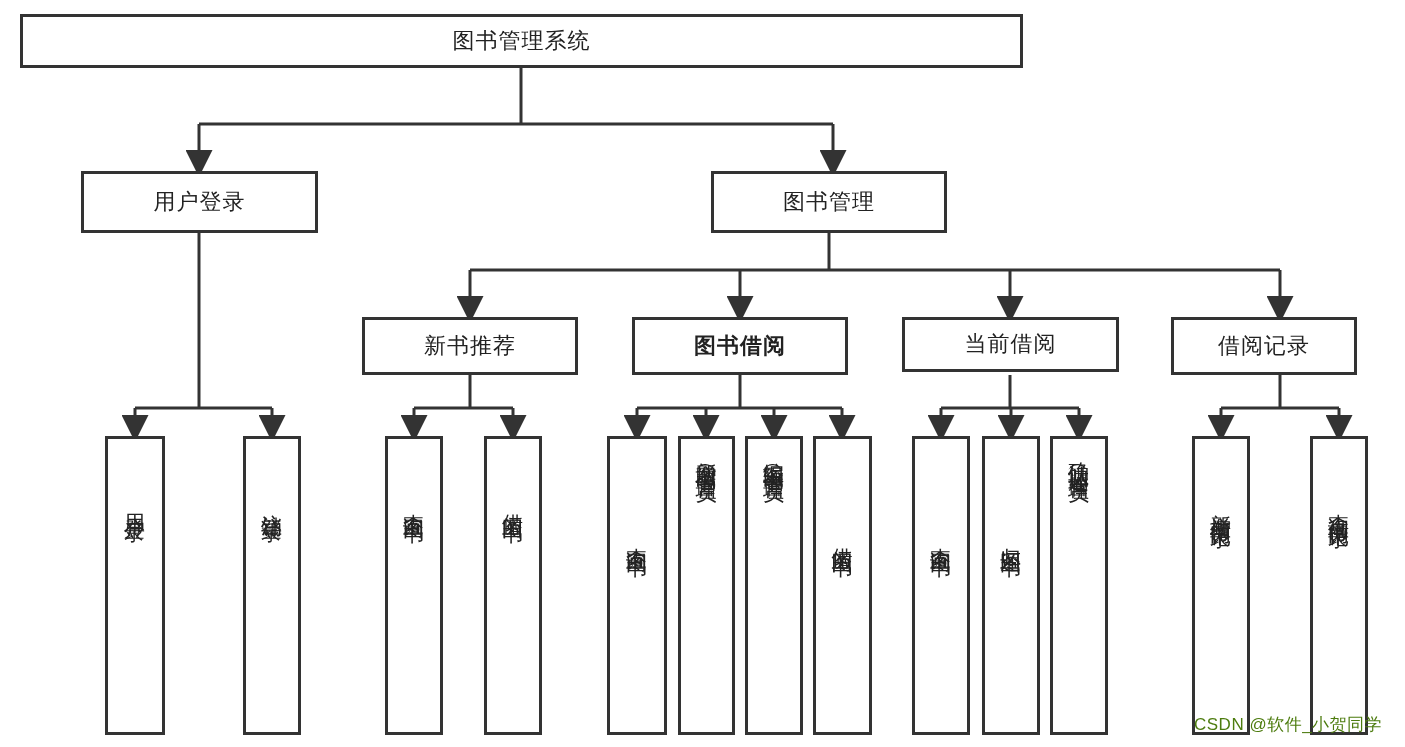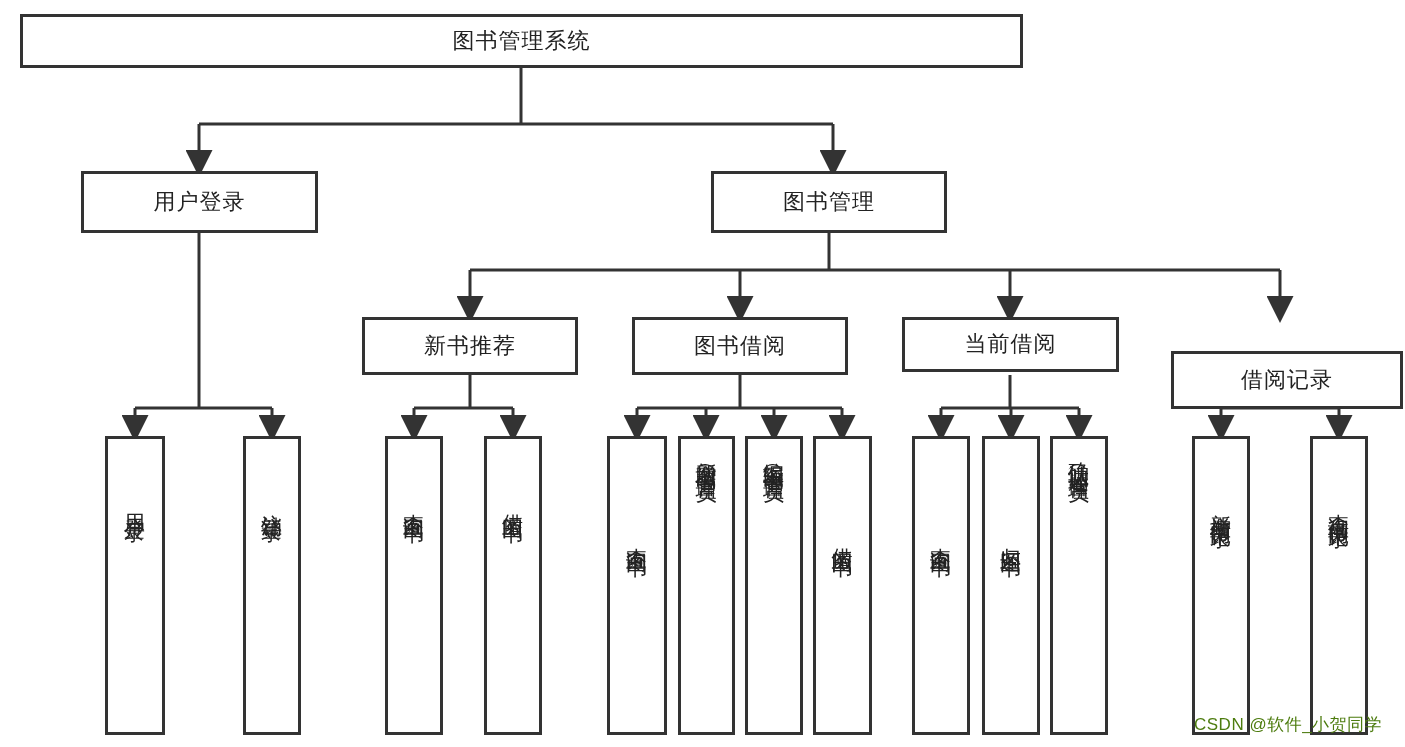--- a/index.html
+++ b/index.html
@@ -130,27 +130,27 @@
   <div class="node" style="left:81px; top:171px; width:237px; height:62px;">
     <span class="label">用户登录</span>
   </div>
   <div class="node" style="left:362px; top:317px; width:216px; height:58px;">
     <span class="label">新书推荐</span>
   </div>
 
   <div class="node" style="left:711px; top:171px; width:236px; height:62px;">
     <span class="label">图书管理</span>
   </div>
-  <div class="node" style="left:632px; top:317px; width:216px; height:58px;">
+  <div class="node" style="left:632px; top:317px; width:216px; height:58px;font-weight:bold;">
     <span class="label">图书借阅</span>
   </div>
   <div class="node" style="left:902px; top:317px; width:217px; height:55px;">
     <span class="label">当前借阅</span>
   </div>
-  <div class="node" style="left:1171px; top:317px; width:232px; height:58px;margin-top:34px;">
+  <div class="node" style="left:1171px; top:317px; width:186px; height:58px;">
     <span class="label">借阅记录</span>
   </div>
 
   <div class="node leaf pad-top" style="left:105px; top:436px; width:60px; height:299px;">
     <span class="label">用户登录</span>
   </div>
   <div class="node leaf pad-top" style="left:243px; top:436px; width:58px; height:299px;">
     <span class="label">注销登录</span>
   </div>
 

